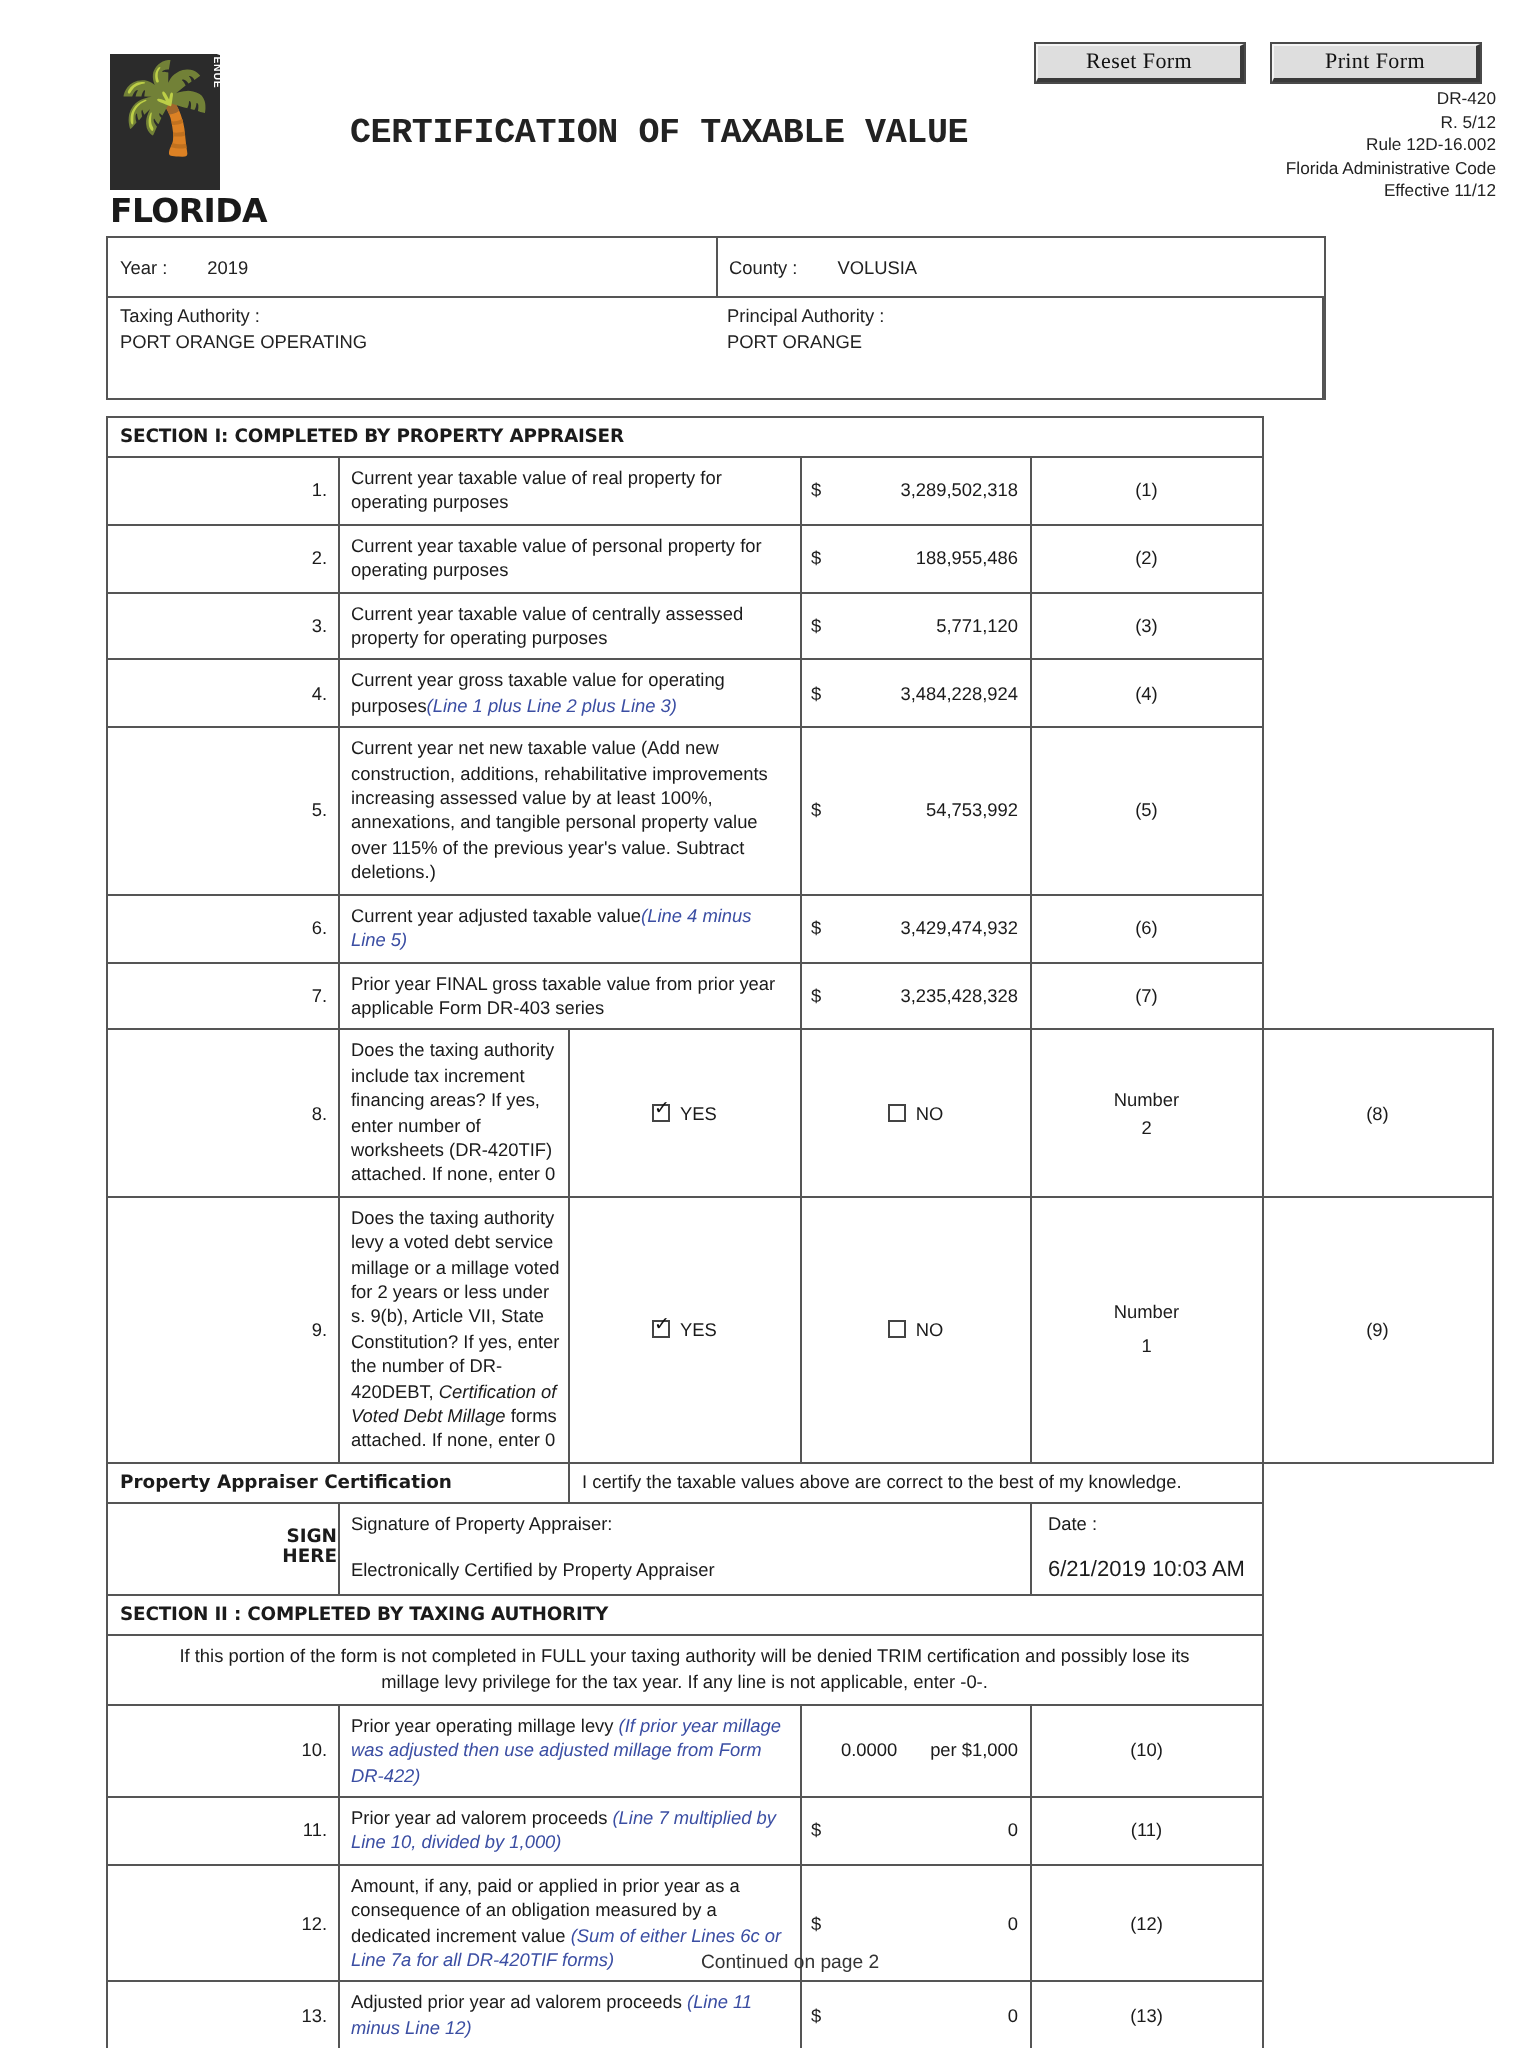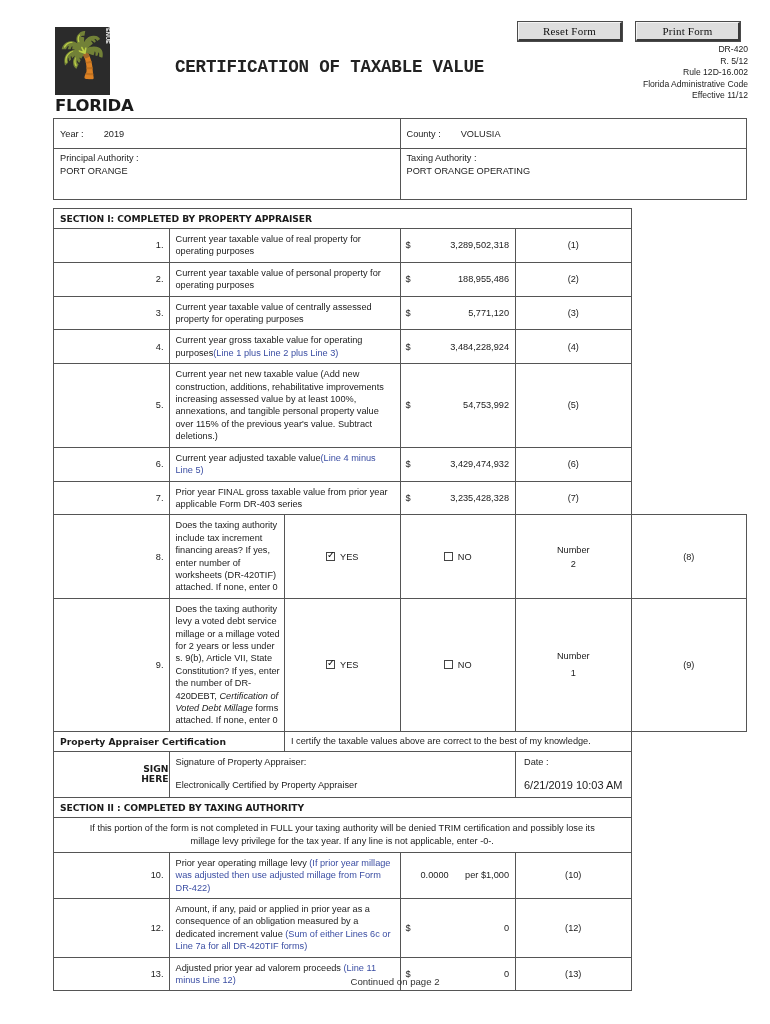--- a/index.html
+++ b/index.html
@@ -114,21 +114,21 @@
     font-size: 8.6px;
     line-height: 11.6px;
     color: #222;
   }
 
   
   .idbox {
     position: absolute;
     left: 53px;
     top: 118px;
-    width: 694px;
+    width: 610px;
     border: 1.3px solid #555;
     box-sizing: border-box;
   }
   .idrow { display: flex; }
   .idrow.top { border-bottom: 1.3px solid #555; }
   .idcell {
     flex: 1;
     padding: 4px 0 3px 6px;
     box-sizing: border-box;
     font-size: 9.2px;
@@ -175,21 +175,21 @@
     position: relative;
     padding: 3px 6px 3px 6px !important;
   }
   .dollarsign { position: absolute; left: 5px; top: 50%; transform: translateY(-50%); }
   .amount { display: block; text-align: right; }
   .refcell {
     width: 32px;
     text-align: center;
     font-size: 9px;
   }
-  .note { color: #3b4ea3; }
+  .note { color: #3b4ea3; font-style: italic; }
   .ital { font-style: italic; }
 
   
   .ratecell {
     width: 140px;
     padding: 3px 6px !important;
   }
   .rateflex { display: flex; justify-content: space-between; align-items: center; }
   .rate-val { padding-left: 14px; }
   .rate-unit { }
@@ -302,27 +302,27 @@
       <div class="idcell left">
         <span class="id-label">Year :</span>
         <span class="id-value">2019</span>
       </div>
       <div class="idcell">
         <span class="id-label">County :</span>
         <span class="id-value">VOLUSIA</span>
       </div>
     </div>
     <div class="idrow bot">
+      <div class="idcell">
+        <span class="id-label">Taxing Authority :</span>
+        <span class="id-value-b">PORT ORANGE OPERATING</span>
+      </div>
       <div class="idcell left">
         <span class="id-label">Principal Authority :</span>
         <span class="id-value-b">PORT ORANGE</span>
-      </div>
-      <div class="idcell">
-        <span class="id-label">Taxing Authority :</span>
-        <span class="id-value-b">PORT ORANGE OPERATING</span>
       </div>
     </div>
   </div>
 
   <table class="form">
     <tbody id="form-body">
         <tr>
           <td class="sec-head" colspan="5">SECTION I:   COMPLETED BY PROPERTY APPRAISER</td>
         </tr>
         <tr>
@@ -456,20 +456,29 @@
           <td class="desc" colspan="2">Prior year operating millage levy <span class="note">(If prior year millage was adjusted then use adjusted millage from Form DR-422)</span></td>
           <td class="ratecell">
             <span class="rateflex">
               <span class="rate-val">0.0000</span>
               <span class="rate-unit">per $1,000</span>
             </span>
           </td>
           <td class="refcell">(10)</td>
         </tr>
         <tr>
+          <td class="num">11.</td>
+          <td class="desc" colspan="2">Prior year ad valorem proceeds <span class="note">(Line 7 multiplied by Line 10, divided by 1,000)</span></td>
+          <td class="dollarcell">
+            <span class="dollarsign">$</span>
+            <span class="amount">0</span>
+          </td>
+          <td class="refcell">(11)</td>
+        </tr>
+        <tr>
           <td class="num">12.</td>
           <td class="desc" colspan="2">Amount, if any, paid or applied in prior year as a consequence of an obligation measured by a dedicated increment value <span class="note">(Sum of either Lines 6c or Line 7a for all DR-420TIF forms)</span></td>
           <td class="dollarcell">
             <span class="dollarsign">$</span>
             <span class="amount">0</span>
           </td>
           <td class="refcell">(12)</td>
         </tr>
         <tr>
           <td class="num">13.</td>

